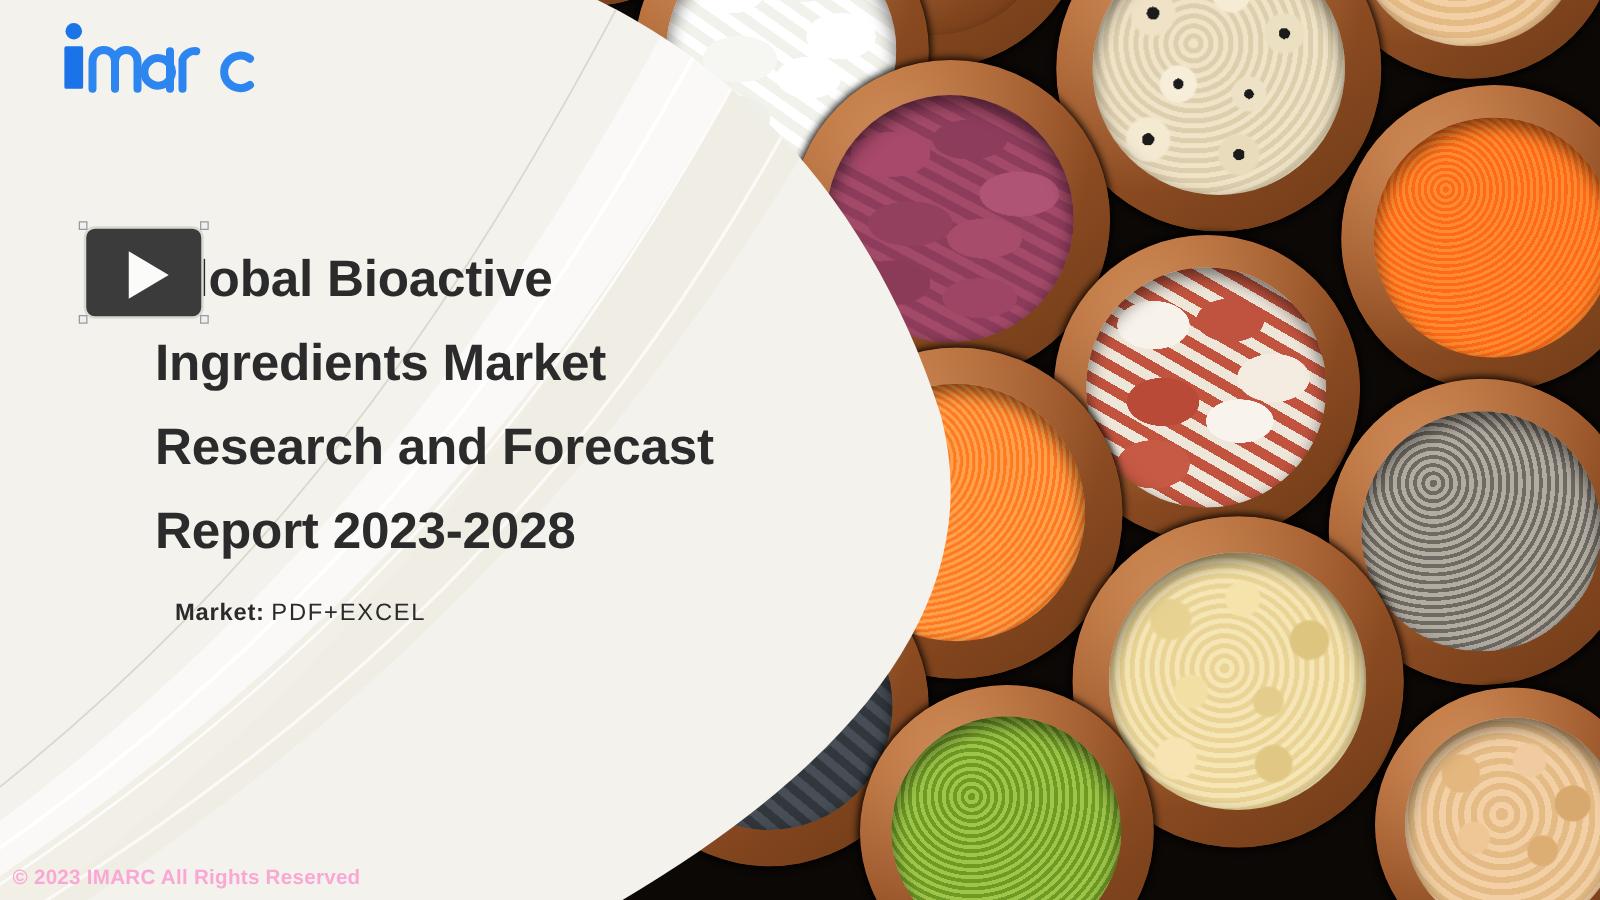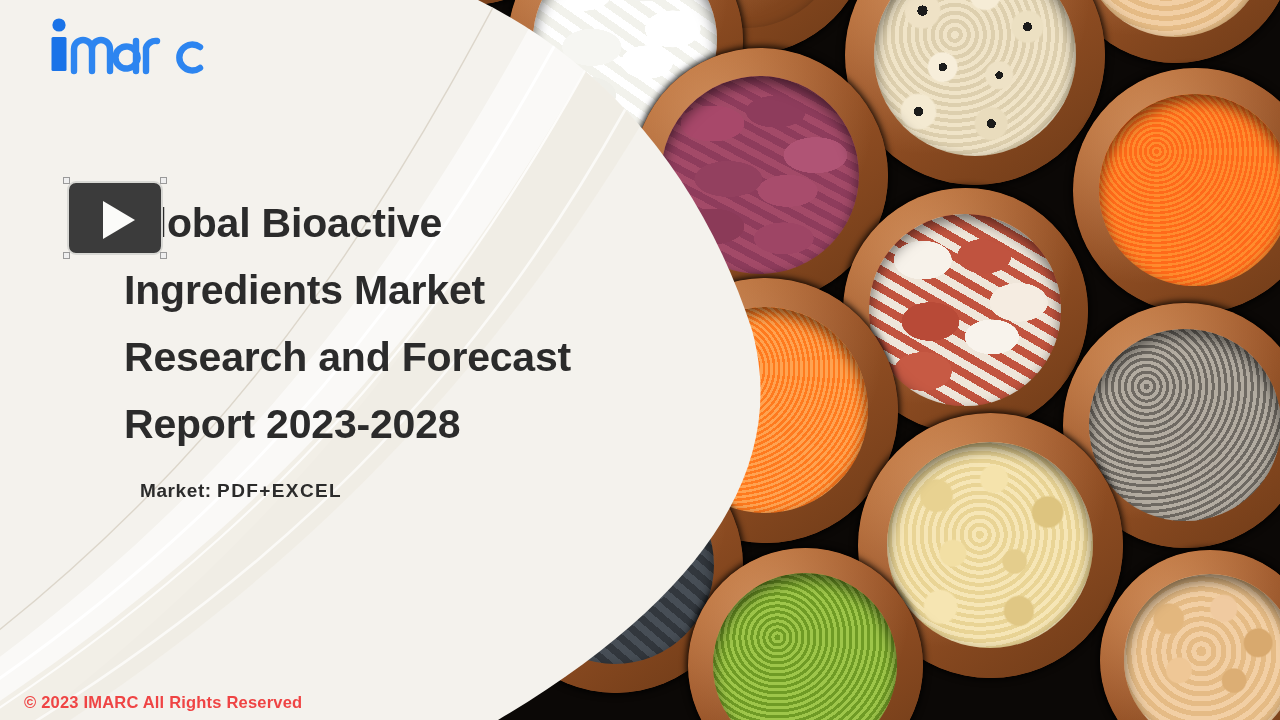--- a/index.html
+++ b/index.html
@@ -182,21 +182,21 @@
     top: 480px;
     font-size: 19px;
     color: #2b2b2b;
     white-space: nowrap;
   }
   #format-label {
     font-weight: bold;
     letter-spacing: 0.6px;
   }
   #format-value {
-    font-weight: bold;
+    font-weight: normal;
     letter-spacing: 1.4px;
     margin-top: 28px;
   }
 
   
   #play-overlay {
     position: absolute;
     left: 67px;
     top: 181px;
     width: 96px;
@@ -227,25 +227,25 @@
     box-sizing: border-box;
   }
   .h-tl { left: -4px;  top: -4px; }
   .h-tr { right: -4px; top: -4px; }
   .h-bl { left: -4px;  bottom: -4px; }
   .h-br { right: -4px; bottom: -4px; }
 
   
   #footer {
     position: absolute;
-    left: 24px;
+    left: 10px;
     bottom: 8px;
     font-size: 16.5px;
     font-weight: bold;
-    color: #ef4444;
+    color: #f9a8d4;
     letter-spacing: 0.2px;
     white-space: nowrap;
   }
 </style>
 </head>
 <body>
 
 <div id="stage">
 
   <div id="photo">

